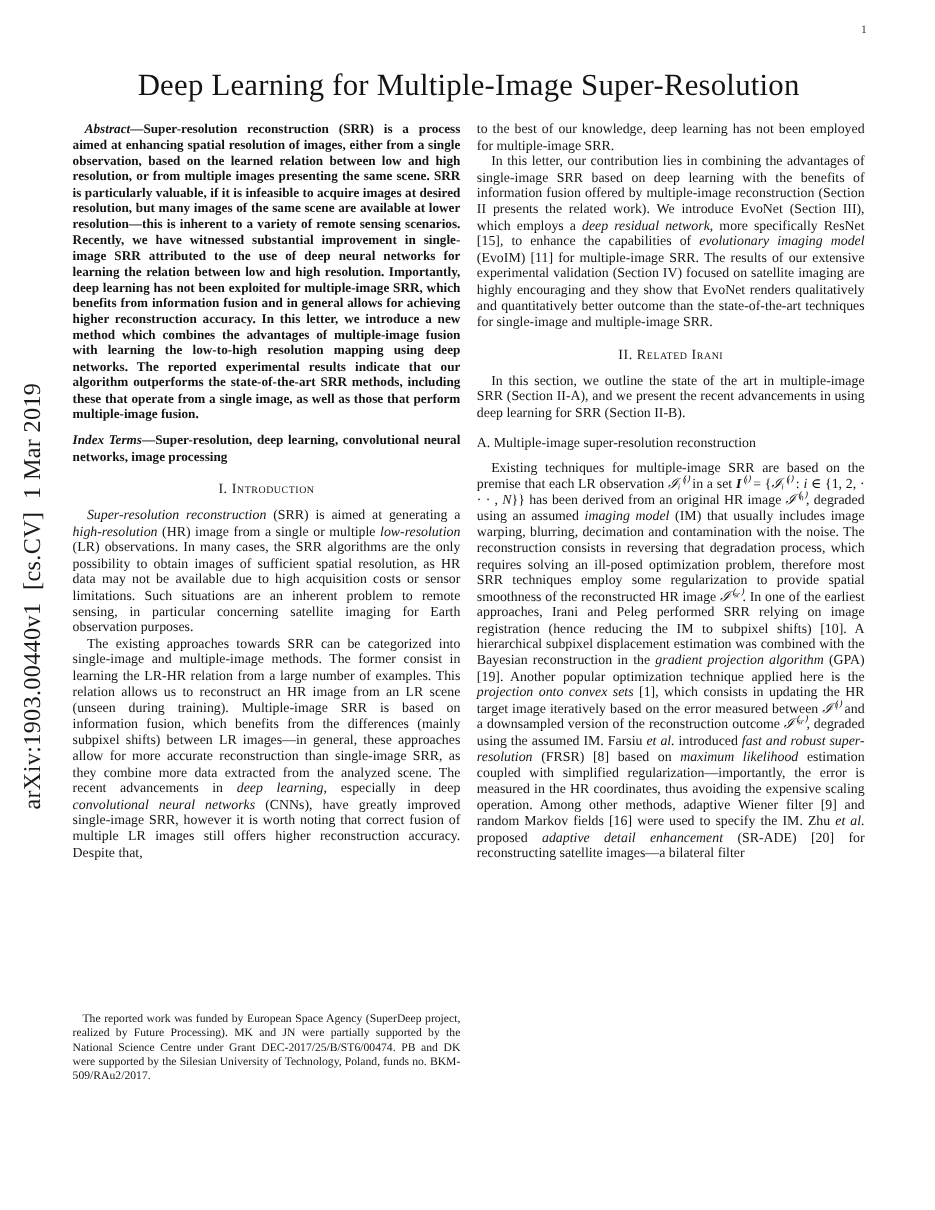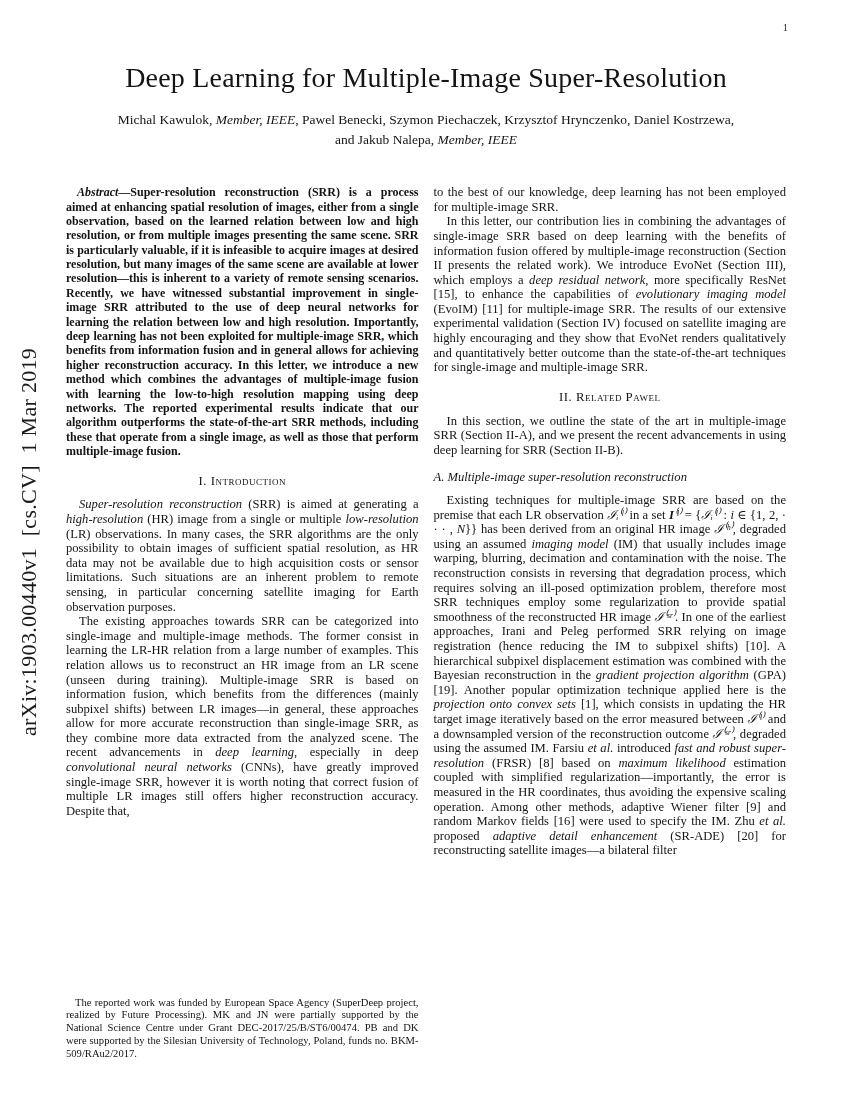--- a/index.html
+++ b/index.html
@@ -31,66 +31,63 @@
   .col-left { display: flex; flex-direction: column; min-height: 876px; }
   p { margin: 0; text-indent: 13px; }
   p.noindent { text-indent: 0; }
   .abstract { font-size: 12px; line-height: 1.2; text-indent: 11px; }
   .index-terms { font-size: 12px; line-height: 1.2; text-indent: 11px; margin-top: 10px; }
   .sec-heading {
     font-size: 12.8px; font-weight: 400; text-align: center;
     font-variant: small-caps; letter-spacing: 0.5px; margin: 15px 0 9px;
   }
   .subsec-heading {
-    font-size: 12.6px; font-weight: 400; font-style: italic;
+    font-size: 12.6px; font-weight: 400; 
     text-align: left; margin: 13px 0 8px;
   }
   .footnotes { margin-top: auto; font-size: 10.6px; line-height: 1.22; padding-top: 12px; }
   .footnotes p { text-indent: 9px; }
   .st-b  { font-weight: bold; }
   .st-i  { font-style: italic; }
   .st-bi { font-weight: bold; font-style: italic; }
   .st-m  { font-style: italic; font-family: Liberation Serif, serif; }
 </style>
 </head>
 <body>
 
 <div class="page-num">1</div>
 
 <div class="watermark">arXiv:1903.00440v1  [cs.CV]  1 Mar 2019</div>
 
 <div class="content">
 
   <h1 class="title">Deep Learning for Multiple-Image Super-Resolution</h1>
 
-  <div class="authors">
-    <div><span>Michal Kawulok, </span><span class="st-i">Member, IEEE</span><span>, Pawel Benecki, Szymon Piechaczek, Krzysztof Hrynczenko, Daniel Kostrzewa,</span></div>
-    <div><span>and Jakub Nalepa, </span><span class="st-i">Member, IEEE</span></div>
-  </div>
 
   <div class="columns">
 
     <div class="col col-left">
       <p class="abstract"><span class="st-bi">Abstract</span><span class="st-b">—Super-resolution reconstruction (SRR) is a process aimed at enhancing spatial resolution of images, either from a single observation, based on the learned relation between low and high resolution, or from multiple images presenting the same scene. SRR is particularly valuable, if it is infeasible to acquire images at desired resolution, but many images of the same scene are available at lower resolution—this is inherent to a variety of remote sensing scenarios. Recently, we have witnessed substantial improvement in single-image SRR attributed to the use of deep neural networks for learning the relation between low and high resolution. Importantly, deep learning has not been exploited for multiple-image SRR, which benefits from information fusion and in general allows for achieving higher reconstruction accuracy. In this letter, we introduce a new method which combines the advantages of multiple-image fusion with learning the low-to-high resolution mapping using deep networks. The reported experimental results indicate that our algorithm outperforms the state-of-the-art SRR methods, including these that operate from a single image, as well as those that perform multiple-image fusion.</span></p>
+      <p class="index-terms noindent"><span class="st-bi">Index Terms</span><span class="st-b">—Super-resolution, deep learning, convolutional neural networks, image processing</span></p>
 
       <h2 class="sec-heading">I. Introduction</h2>
 
       <p><span class="st-i">Super-resolution reconstruction</span><span> (SRR) is aimed at generating a </span><span class="st-i">high-resolution</span><span> (HR) image from a single or multiple </span><span class="st-i">low-resolution</span><span> (LR) observations. In many cases, the SRR algorithms are the only possibility to obtain images of sufficient spatial resolution, as HR data may not be available due to high acquisition costs or sensor limitations. Such situations are an inherent problem to remote sensing, in particular concerning satellite imaging for Earth observation purposes.</span></p>
       <p><span>The existing approaches towards SRR can be categorized into single-image and multiple-image methods. The former consist in learning the LR-HR relation from a large number of examples. This relation allows us to reconstruct an HR image from an LR scene (unseen during training). Multiple-image SRR is based on information fusion, which benefits from the differences (mainly subpixel shifts) between LR images—in general, these approaches allow for more accurate reconstruction than single-image SRR, as they combine more data extracted from the analyzed scene. The recent advancements in </span><span class="st-i">deep learning</span><span>, especially in deep </span><span class="st-i">convolutional neural networks</span><span> (CNNs), have greatly improved single-image SRR, however it is worth noting that correct fusion of multiple LR images still offers higher reconstruction accuracy. Despite that,</span></p>
 
       <div class="footnotes">
         <p>The reported work was funded by European Space Agency (SuperDeep project, realized by Future Processing). MK and JN were partially supported by the National Science Centre under Grant DEC-2017/25/B/ST6/00474. PB and DK were supported by the Silesian University of Technology, Poland, funds no. BKM-509/RAu2/2017.</p>
       </div>
     </div>
 
     <div class="col col-right">
       <p class="noindent"><span>to the best of our knowledge, deep learning has not been employed for multiple-image SRR.</span></p>
       <p><span>In this letter, our contribution lies in combining the advantages of single-image SRR based on deep learning with the benefits of information fusion offered by multiple-image reconstruction (Section II presents the related work). We introduce EvoNet (Section III), which employs a </span><span class="st-i">deep residual network</span><span>, more specifically ResNet [15], to enhance the capabilities of </span><span class="st-i">evolutionary imaging model</span><span> (EvoIM) [11] for multiple-image SRR. The results of our extensive experimental validation (Section IV) focused on satellite imaging are highly encouraging and they show that EvoNet renders qualitatively and quantitatively better outcome than the state-of-the-art techniques for single-image and multiple-image SRR.</span></p>
 
-      <h2 class="sec-heading">II. Related Pawel</h2>
+      <h2 class="sec-heading">II. Related Irani</h2>
 
       <p><span>In this section, we outline the state of the art in multiple-image SRR (Section II-A), and we present the recent advancements in using deep learning for SRR (Section II-B).</span></p>
 
       <h3 class="subsec-heading">A. Multiple-image super-resolution reconstruction</h3>
 
       <p><span>Existing techniques for multiple-image SRR are based on the premise that each LR observation </span><span class="st-m">ℐᵢ⁽ˡ⁾</span><span> in a set </span><span class="st-bi">I</span><span class="st-m">⁽ˡ⁾</span><span> = {</span><span class="st-m">ℐᵢ⁽ˡ⁾</span><span> : </span><span class="st-m">i</span><span> ∈ {1, 2, · · · , </span><span class="st-m">N</span><span>}} has been derived from an original HR image </span><span class="st-m">ℐ⁽ʰ⁾</span><span>, degraded using an assumed </span><span class="st-i">imaging model</span><span> (IM) that usually includes image warping, blurring, decimation and contamination with the noise. The reconstruction consists in reversing that degradation process, which requires solving an ill-posed optimization problem, therefore most SRR techniques employ some regularization to provide spatial smoothness of the reconstructed HR image </span><span class="st-m">ℐ⁽ˢʳ⁾</span><span>. In one of the earliest approaches, Irani and Peleg performed SRR relying on image registration (hence reducing the IM to subpixel shifts) [10]. A hierarchical subpixel displacement estimation was combined with the Bayesian reconstruction in the </span><span class="st-i">gradient projection algorithm</span><span> (GPA) [19]. Another popular optimization technique applied here is the </span><span class="st-i">projection onto convex sets</span><span> [1], which consists in updating the HR target image iteratively based on the error measured between </span><span class="st-m">ℐ⁽ˡ⁾</span><span> and a downsampled version of the reconstruction outcome </span><span class="st-m">ℐ⁽ˢʳ⁾</span><span>, degraded using the assumed IM. Farsiu </span><span class="st-i">et al.</span><span> introduced </span><span class="st-i">fast and robust super-resolution</span><span> (FRSR) [8] based on </span><span class="st-i">maximum likelihood</span><span> estimation coupled with simplified regularization—importantly, the error is measured in the HR coordinates, thus avoiding the expensive scaling operation. Among other methods, adaptive Wiener filter [9] and random Markov fields [16] were used to specify the IM. Zhu </span><span class="st-i">et al.</span><span> proposed </span><span class="st-i">adaptive detail enhancement</span><span> (SR-ADE) [20] for reconstructing satellite images—a bilateral filter</span></p>
     </div>
 
   </div>
 </div>

